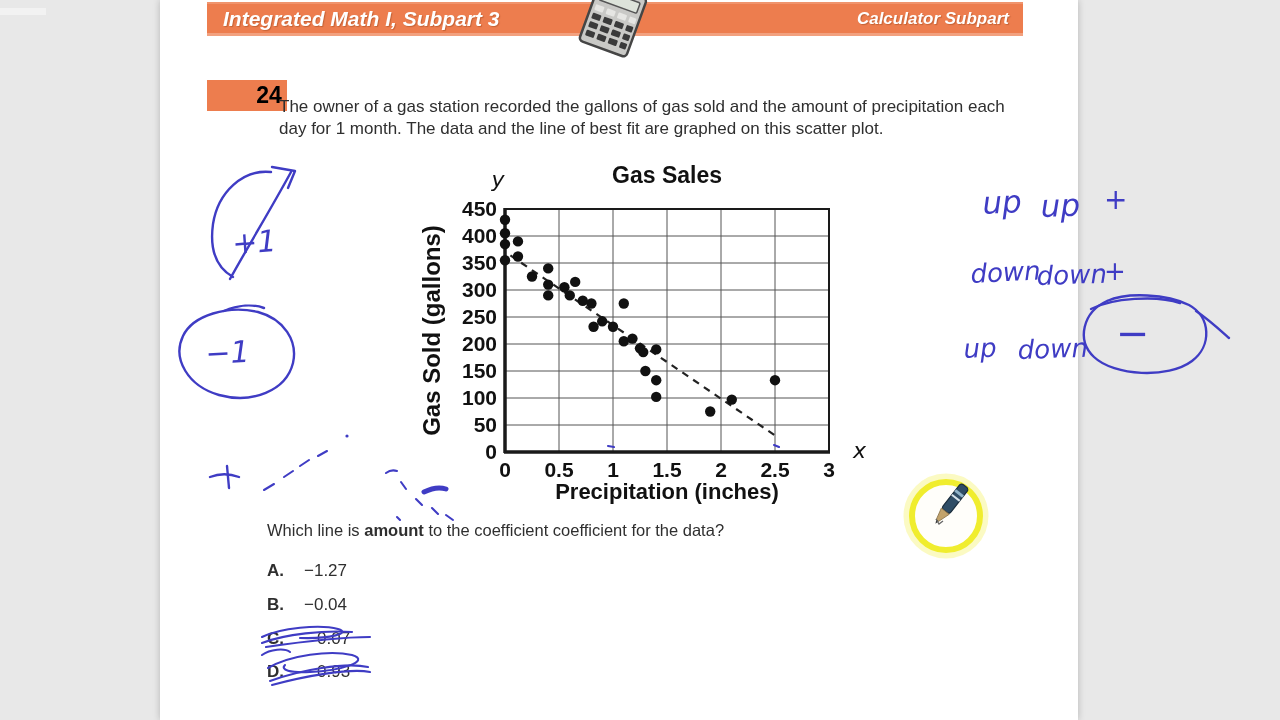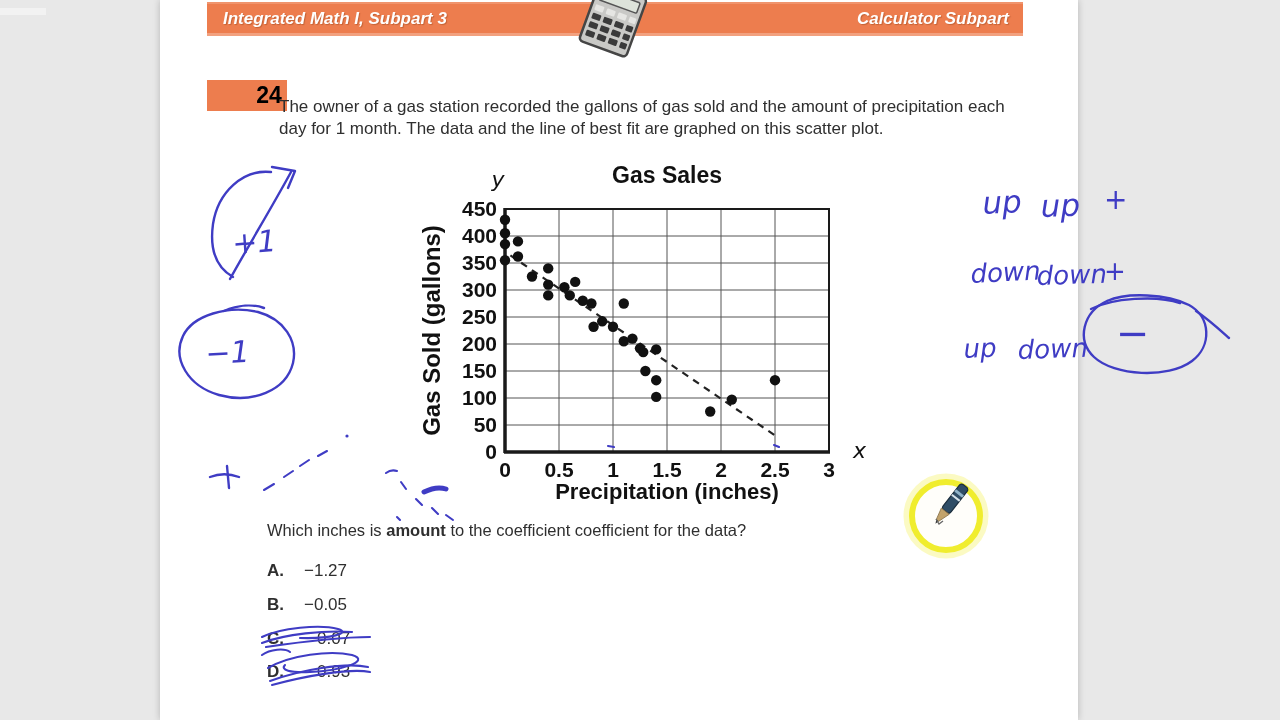--- a/index.html
+++ b/index.html
@@ -5,21 +5,21 @@
   html,body{margin:0;padding:0;background:#dcdcdc;}
   .stage{position:relative;width:1280px;height:720px;overflow:hidden;
          background:var(--bg,#e8e8e8);font-family:"Liberation Sans",sans-serif;}
   .paper{position:absolute;left:160px;top:0;width:918px;height:720px;
          background:var(--paper,#fff);box-shadow:0 0 7px rgba(0,0,0,.22);}
   .artifact{position:absolute;left:0;top:8px;width:46px;height:7px;background:#f2f2f2;}
 
   .header-bar{position:absolute;left:207px;top:2px;width:816px;height:34px;
       background:var(--orange,#ed7d4e);box-shadow:inset 0 -3px 0 rgba(255,255,255,.28), inset 0 2px 0 rgba(255,255,255,.18);}
   .header-bar .hleft{position:absolute;left:16px;top:0;line-height:34px;color:#fff;
-      font-style:italic;font-weight:bold;font-size:17px;text-shadow:1px 1px 1px rgba(120,50,10,.35);}
+      font-style:italic;font-weight:bold;font-size:21px;text-shadow:1px 1px 1px rgba(120,50,10,.35);}
   .header-bar .hright{position:absolute;right:14px;top:0;line-height:34px;color:#fff;
       font-style:italic;font-weight:bold;font-size:17px;text-shadow:1px 1px 1px rgba(120,50,10,.35);}
 
   .qnum{position:absolute;left:207px;top:80px;width:36px;height:31px;background:var(--orange,#ed7d4e);
       color:#000000;font-weight:bold;font-size:23px;display:flex;align-items:center;justify-content:center;padding-left:44px;}
   .qtext{position:absolute;left:267px;top:84px;width:742px;margin:12px;
       font-size:17px;line-height:21.5px;color:#2f2f2f;}
 
   .chart-wrap{position:absolute;left:420px;top:155px;width:460px;height:355px;}
   .chart-tick{font:700 21px "Liberation Sans",sans-serif;fill:#111;}
@@ -151,29 +151,29 @@
         <text x="355" y="322" text-anchor="middle" class="chart-tick">2.5</text>
         <text x="409" y="322" text-anchor="middle" class="chart-tick">3</text>
         <text x="247" y="28" text-anchor="middle" class="chart-title">Gas Sales</text>
         <text x="247" y="344" text-anchor="middle" class="chart-axis-label">Precipitation (inches)</text>
         <text x="20" y="175.5" text-anchor="middle" class="chart-ylabel" transform="rotate(-90 20 175.5)">Gas Sold (gallons)</text>
         <text x="78" y="32" text-anchor="middle" class="chart-letter">y</text>
         <text x="433" y="303" class="chart-letter">x</text>
       </svg>
   </div>
 
-  <p class="prompt"><span>Which inches is </span><b>amount</b><span> to the coefficient coefficient for the data?</span></p>
+  <p class="prompt"><span>Which line is </span><b>amount</b><span> to the coefficient coefficient for the data?</span></p>
 
   <div class="opt-row opt-a">
     <span class="opt-letter">A.</span>
     <span class="opt-value">−1.27</span>
   </div>
   <div class="opt-row opt-b">
     <span class="opt-letter">B.</span>
-    <span class="opt-value">−0.05</span>
+    <span class="opt-value">−0.04</span>
   </div>
   <div class="opt-row opt-c indent">
     <span class="opt-letter">C.</span>
     <span class="opt-value">0.07</span>
   </div>
   <div class="opt-row opt-d indent">
     <span class="opt-letter">D.</span>
     <span class="opt-value">0.93</span>
   </div>
 

